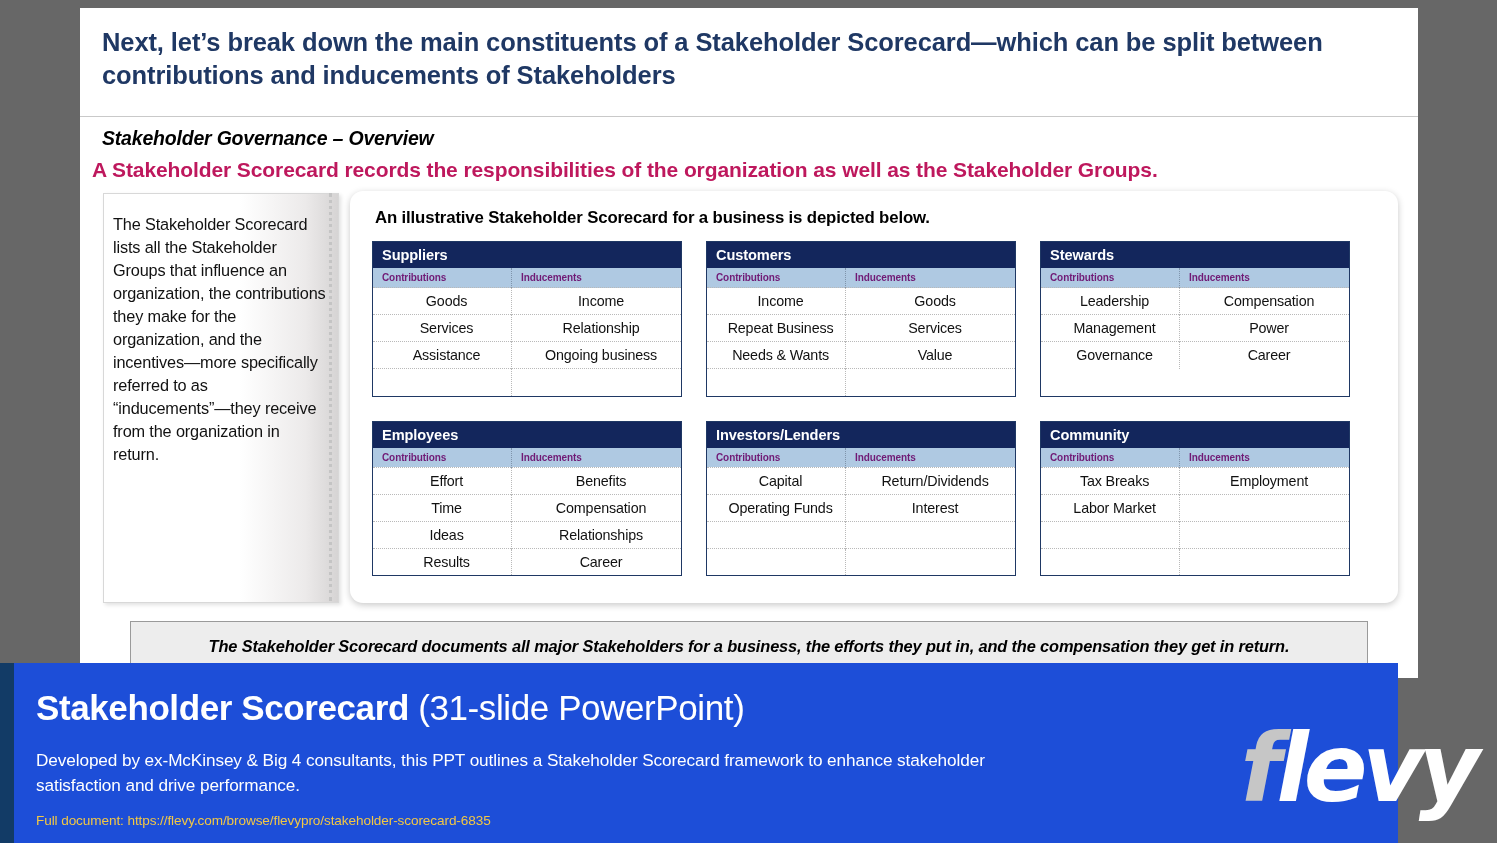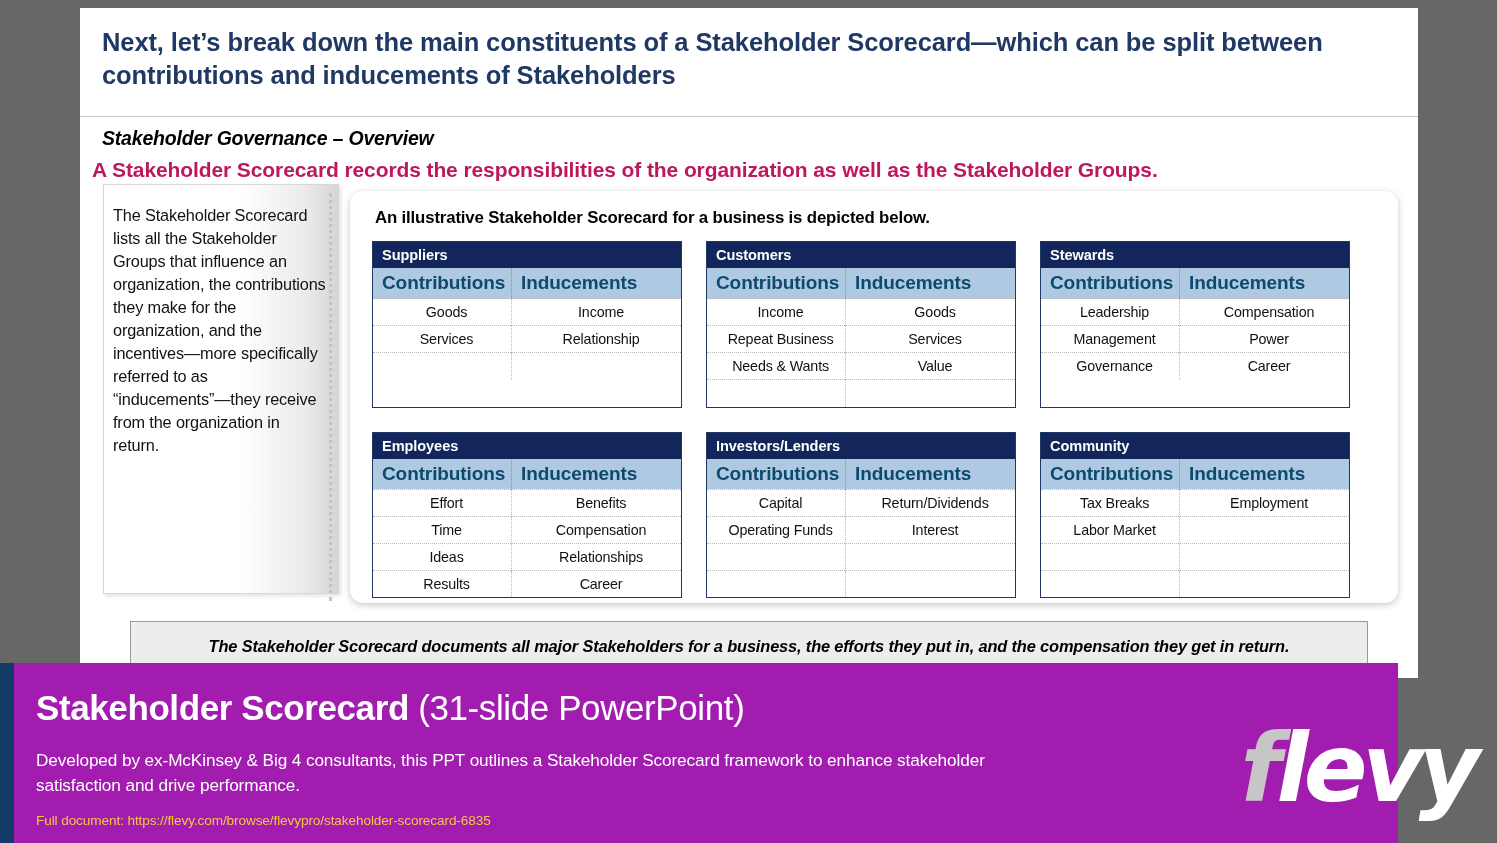--- a/index.html
+++ b/index.html
@@ -52,21 +52,21 @@
     left: 12px; top: 150px;
     font-size: 21px;
     font-weight: bold;
     color: #be185d;
     letter-spacing: -0.1px;
   }
 
   
   .left-box {
     position: absolute;
-    left: 23px; top: 176px;
+    left: 23px; top: 185px;
     width: 236px; height: 410px;
     background: linear-gradient(90deg,#ffffff 0%, #ffffff 58%, #eceaea 86%, #d6d4d4 100%);
     border: 1px solid #d8d8d8;
     box-shadow: 2px 2px 4px rgba(0,0,0,0.12);
   }
   .left-box p {
     padding: 19px 12px 0 9px;
     font-size: 16.3px;
     line-height: 1.41;
     color: #111;
@@ -115,22 +115,22 @@
     background: #13265C;
     color: #ffffff;
     font-size: 14.6px;
     font-weight: bold;
     padding: 5px 9px 5px 9px;
     letter-spacing: -0.1px;
   }
   .card table { width: 100%; border-collapse: collapse; table-layout: fixed; }
   .card th {
     background: #AFC9E2;
-    color: #0c4a6e;
-    font-size: 19px;
+    color: #701a75;
+    font-size: 10px;
     font-weight: bold;
     text-align: left;
     padding: 4px 0 4px 9px;
     letter-spacing: -0.1px;
     border-right: 1px dotted #7f94ab;
   }
   .card th:last-child { border-right: none; }
   .card td {
     font-size: 14.3px;
     color: #111;
@@ -166,21 +166,21 @@
     line-height: 1.5;
     color: #000;
     letter-spacing: -0.15px;
   }
 
   
   .banner {
     position: absolute;
     left: 0; top: 663px;
     width: 1398px; height: 180px;
-    background: #a21caf;
+    background: #1d4ed8;
     overflow: hidden;
   }
   .banner-edge {
     position: absolute;
     left: 0; top: 0; width: 14px; height: 180px;
     background: #123B66;
   }
   .banner-title {
     position: absolute;
     left: 36px; top: 25px;
@@ -257,20 +257,24 @@
                 </tr>
               </thead>
               <tbody>
                 <tr>
                   <td>Goods</td>
                   <td>Income</td>
                 </tr>
                 <tr>
                   <td>Services</td>
                   <td>Relationship</td>
+                </tr>
+                <tr>
+                  <td>Assistance</td>
+                  <td>Ongoing business</td>
                 </tr>
                 <tr>
                   <td></td>
                   <td></td>
                 </tr>
               </tbody>
             </table>
           </div>
           <div class="card">
             <div class="card-hd">Customers</div>

